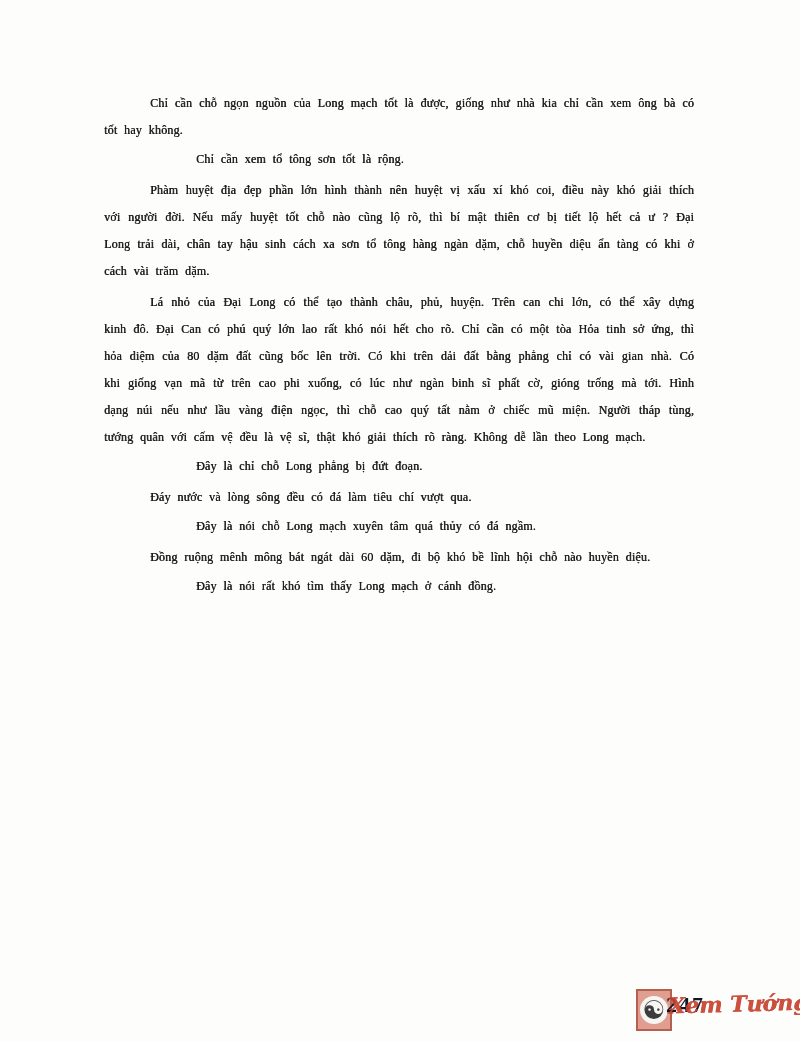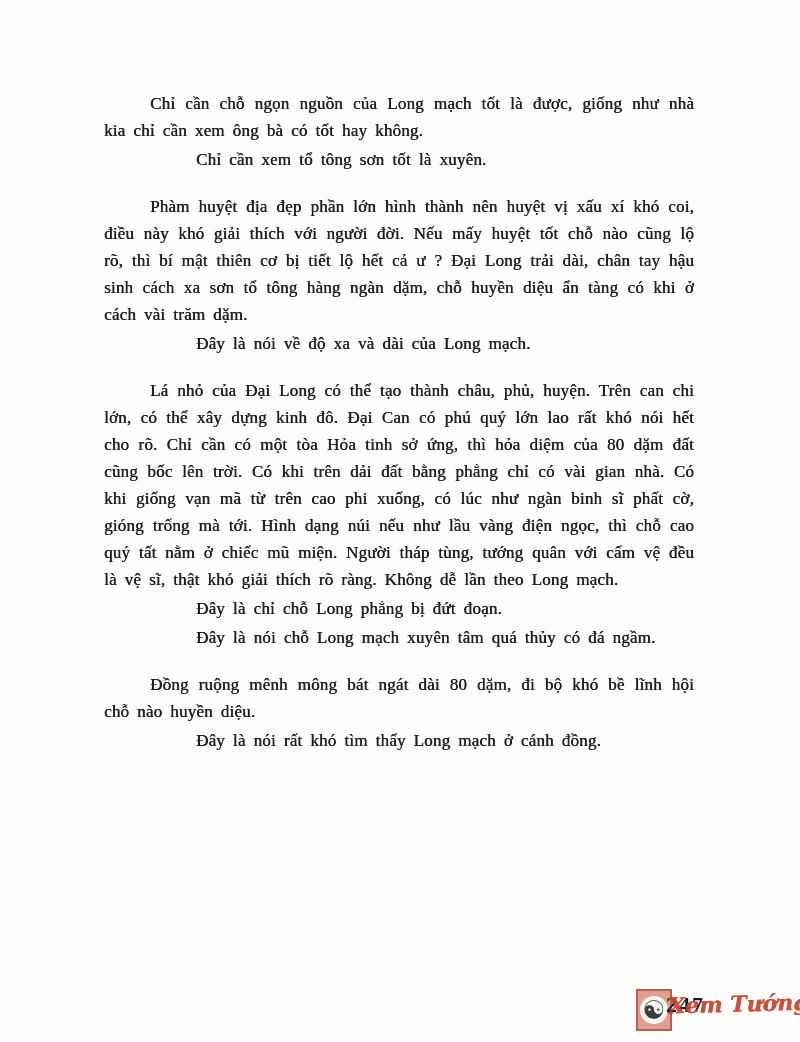--- a/index.html
+++ b/index.html
@@ -16,33 +16,33 @@
     height: 1042px;
     background: #fdfdfc;
     font-family: "Liberation Serif", serif;
     color: #1f1f1f;
   }
   .text-block {
     position: absolute;
     left: 104px;
     top: 90px;
     width: 590px;
-    font-size: 17px;
+    font-size: 12px;
     line-height: 27px;
     text-align: justify;
     word-spacing: 3.5px;
     letter-spacing: 0.2px;
     text-shadow: 0.4px 0 0 currentColor;
   }
   .text-block p {
     margin: 0 0 2px 0;
   }
   p.body {
     text-indent: 46px;
-    margin-top: 20px;
+    margin-top: 4px;
   }
   p.comment {
     text-indent: 92px;
     margin-top: 2px;
   }
   p.comment.hang {
     margin-left: 60px;
     width: 530px;
     text-indent: 42px;
   }
@@ -107,27 +107,27 @@
     opacity: 0.92;
   }
 </style>
 </head>
 <body>
 
 <div class="page">
 
   <div class="text-block">
     <p class="body">Chỉ cần chỗ ngọn nguồn của Long mạch tốt là được, giống như nhà kia chỉ cần xem ông bà có tốt hay không.</p>
-    <p class="comment">Chỉ cần xem tổ tông sơn tốt là xuyên.</p>
+    <p class="comment">Chỉ cần xem tổ tông sơn tốt là rộng.</p>
     <p class="body">Phàm huyệt địa đẹp phần lớn hình thành nên huyệt vị xấu xí khó coi, điều này khó giải thích với người đời. Nếu mấy huyệt tốt chỗ nào cũng lộ rõ, thì bí mật thiên cơ bị tiết lộ hết cả ư ? Đại Long trải dài, chân tay hậu sinh cách xa sơn tổ tông hàng ngàn dặm, chỗ huyền diệu ẩn tàng có khi ở cách vài trăm dặm.</p>
-    <p class="comment">Đây là nói về độ xa và dài của Long mạch.</p>
     <p class="body">Lá nhỏ của Đại Long có thể tạo thành châu, phủ, huyện. Trên can chi lớn, có thể xây dựng kinh đô. Đại Can có phú quý lớn lao rất khó nói hết cho rõ. Chỉ cần có một tòa Hỏa tinh sở ứng, thì hỏa diệm của 80 dặm đất cũng bốc lên trời. Có khi trên dải đất bằng phẳng chỉ có vài gian nhà. Có khi giống vạn mã từ trên cao phi xuống, có lúc như ngàn binh sĩ phất cờ, gióng trống mà tới. Hình dạng núi nếu như lầu vàng điện ngọc, thì chỗ cao quý tất nằm ở chiếc mũ miện. Người tháp tùng, tướng quân với cấm vệ đều là vệ sĩ, thật khó giải thích rõ ràng. Không dễ lần theo Long mạch.</p>
     <p class="comment">Đây là chỉ chỗ Long phẳng bị đứt đoạn.</p>
+    <p class="body">Đáy nước và lòng sông đều có đá làm tiêu chí vượt qua.</p>
     <p class="comment">Đây là nói chỗ Long mạch xuyên tâm quá thủy có đá ngầm.</p>
-    <p class="body">Đồng ruộng mênh mông bát ngát dài 80 dặm, đi bộ khó bề lĩnh hội chỗ nào huyền diệu.</p>
+    <p class="body">Đồng ruộng mênh mông bát ngát dài 60 dặm, đi bộ khó bề lĩnh hội chỗ nào huyền diệu.</p>
     <p class="comment">Đây là nói rất khó tìm thấy Long mạch ở cánh đồng.</p>
   </div>
 
   <div class="watermark">
     <div class="yy-badge">
       <span class="yy-circle">☯</span>
     </div>
     <span class="page-number">247</span>
     <span class="wm-script">Xem Tướng.net</span>
   </div>

